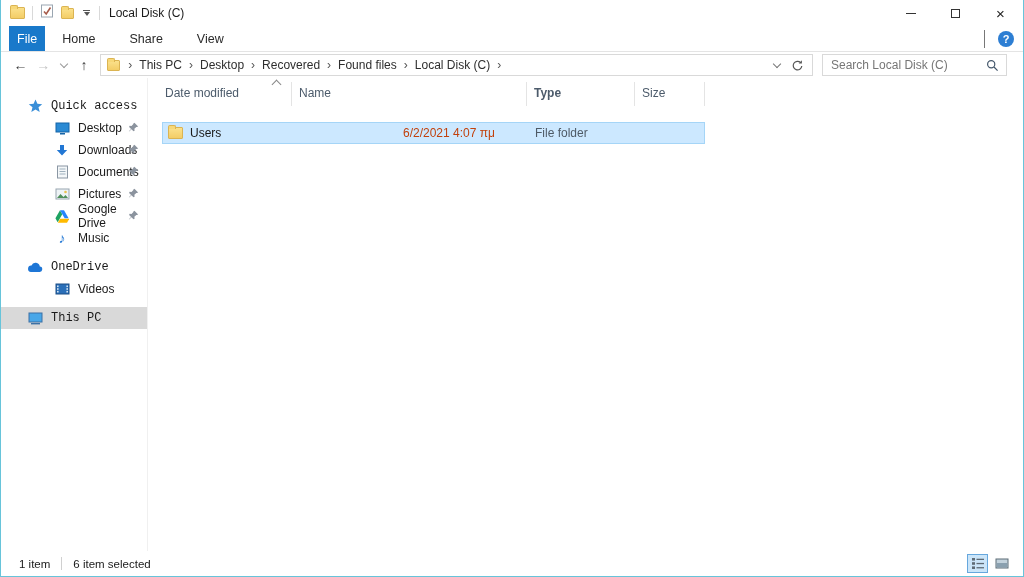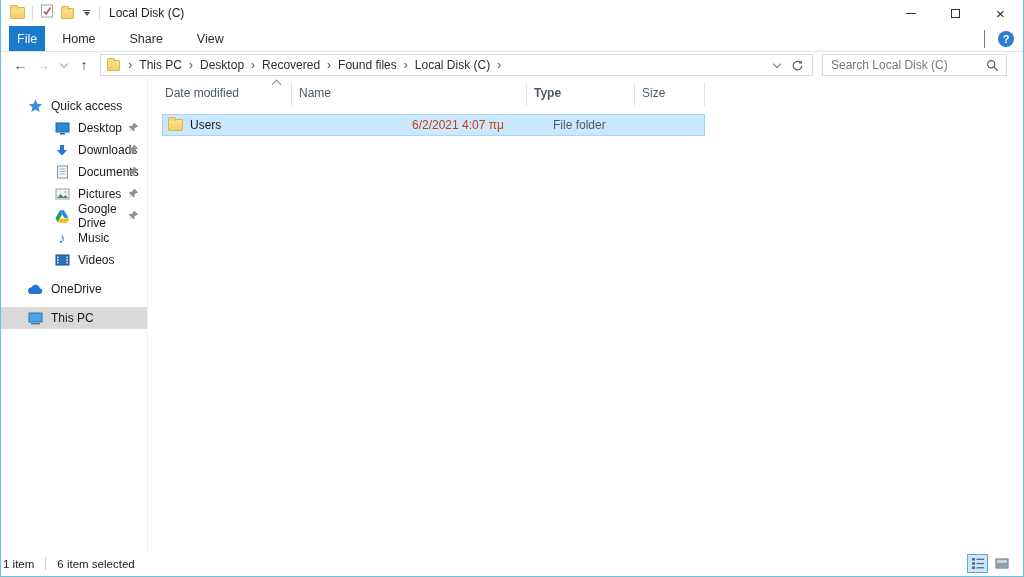--- a/index.html
+++ b/index.html
@@ -67,52 +67,52 @@
   .search-box input { border:none; outline:none; flex:1; font-size:12px; padding-left:8px;
                       color:#333; font-family:inherit; background:transparent; }
   .search-box input::placeholder { color:#767676; }
   .search-glyph { margin-right:7px; display:flex; }
 
   
   .main { position:absolute; top:78px; left:0; right:0; bottom:25px; display:flex; }
   .sidebar { width:146px; padding-top:17px; flex-shrink:0; }
   .side-item { height:22px; display:flex; align-items:center; position:relative;
                font-size:12px; color:#1a1a1a; }
-  .lv0 { padding-left:26px; }
+  .lv0 { padding-left:26px;font-family:Liberation Mono, monospace; }
   .lv1 { padding-left:53px; }
   .side-item .sicon { width:16px; display:flex; justify-content:center; margin-right:8px;
                       flex-shrink:0; }
   .side-item.gap { margin-top:7px; }
   .side-item.selected { background:#d9d9d9; }
   .pin { position:absolute; right:8px; top:5px; }
   .note-glyph { color:#2277d4; font-size:14px; line-height:1; }
 
   .filearea { flex:1; position:relative; border-left:1px solid #f0f0f0; }
   .header-row { display:flex; height:24px; margin-top:4px; padding-left:12px; }
   .hcol { font-size:12px; color:#4c5b6b; border-right:1px solid #e4e4e4;
           padding:4px 0 0 7px; }
   .hcol.c-name { width:235px; }
   .hcol.c-date { width:132px; padding-left:5px; }
   .hcol.c-type { width:108px;font-weight:bold; }
   .hcol.c-size { width:70px; }
   .sortcaret { position:absolute; top:3px; left:125px; width:7px; height:7px;
                border-left:1.2px solid #888; border-top:1.2px solid #888;
                transform:rotate(45deg); }
-  .file-row { margin-left:14px; margin-top:8px; width:543px; height:22px;
+  .file-row { margin-left:14px; margin-top:16px; width:543px; height:22px;
               background:#cce8ff; border:1px solid #a5d5f7; display:flex; align-items:center;
-              font-size:12px;gap:9px; }
+              font-size:12px; }
   .cell-name { width:237px; display:flex; align-items:center; gap:7px; padding-left:5px;
                color:#1a1a1a; }
   .cell-date { width:132px; padding-left:3px; color:#c2410c; }
   .cell-type { width:108px; padding-left:3px; color:#4e5a66; }
   .cell-size { flex:1; color:#4e5a66; }
 
   
   .statusbar { position:absolute; left:0; right:4px; bottom:0; height:25px;
-               display:flex; align-items:center; padding-left:2px; font-size:11.5px;
+               display:flex; align-items:center; padding-left:18px; font-size:11.5px;
                color:#1a1a1a; }
   .status-sep { width:1px; height:13px; background:#d0d0d0; margin:0 11px; }
   .viewbtns { position:absolute; right:7px; top:3px; display:flex; gap:3px; }
   .viewbtn { width:21px; height:19px; display:flex; align-items:center; justify-content:center;
              border:1px solid transparent; }
   .viewbtn.active { background:#cbe5f9; border-color:#66a7dd; }
 </style>
 </head>
 <body>
 
@@ -271,41 +271,41 @@
           </span>
         <span>Google Drive</span>
         <span class="pin"><svg width="11" height="11" viewBox="0 0 11 11">
               <path d="M6.4.8l3.8 3.8-1.4.4-.5-.1-1.9 1.9.2 1.9-1.1.5-2-2-2.1 2.1-.5.2.2-.6 2-2-2-2 .5-1.1 1.9.2 1.9-1.9-.1-.5z" fill="#8b939e"></path>
             </svg></span>
       </div>
       <div class="side-item lv1">
         <span class="sicon note-glyph">♪</span>
         <span>Music</span>
       </div>
+      <div class="side-item lv0 gap">
+        <span class="sicon">
+            <svg width="16" height="11" viewBox="0 0 16 11">
+              <path d="M4 10h8.3a2.7 2.7 0 0 0 .5-5.4A4.3 4.3 0 0 0 4.5 3.6 3.2 3.2 0 0 0 4 10z" fill="#1e76d6"></path>
+            </svg>
+          </span>
+        <span>OneDrive</span>
+      </div>
       <div class="side-item lv1">
         <span class="sicon">
             <svg width="15" height="12" viewBox="0 0 15 12">
               <rect x="1" y="1" width="13" height="10" fill="#2a6fb8" stroke="#1c4f86"></rect>
               <rect x="2" y="2.5" width="1.6" height="1.6" fill="#d6e6f4"></rect>
               <rect x="2" y="5.2" width="1.6" height="1.6" fill="#d6e6f4"></rect>
               <rect x="2" y="7.9" width="1.6" height="1.6" fill="#d6e6f4"></rect>
               <rect x="11.4" y="2.5" width="1.6" height="1.6" fill="#d6e6f4"></rect>
               <rect x="11.4" y="5.2" width="1.6" height="1.6" fill="#d6e6f4"></rect>
               <rect x="11.4" y="7.9" width="1.6" height="1.6" fill="#d6e6f4"></rect>
             </svg>
           </span>
         <span>Videos</span>
-      </div>
-      <div class="side-item lv0 gap">
-        <span class="sicon">
-            <svg width="16" height="11" viewBox="0 0 16 11">
-              <path d="M4 10h8.3a2.7 2.7 0 0 0 .5-5.4A4.3 4.3 0 0 0 4.5 3.6 3.2 3.2 0 0 0 4 10z" fill="#1e76d6"></path>
-            </svg>
-          </span>
-        <span>OneDrive</span>
       </div>
       <div class="side-item lv0 gap selected">
         <span class="sicon">
             <svg width="15" height="13" viewBox="0 0 15 13">
               <rect x="1" y="1" width="13" height="9" fill="#49a7e8" stroke="#3c71a5"></rect>
               <rect x="3" y="11" width="9" height="1.4" fill="#3c71a5"></rect>
             </svg>
           </span>
         <span>This PC</span>
       </div>

